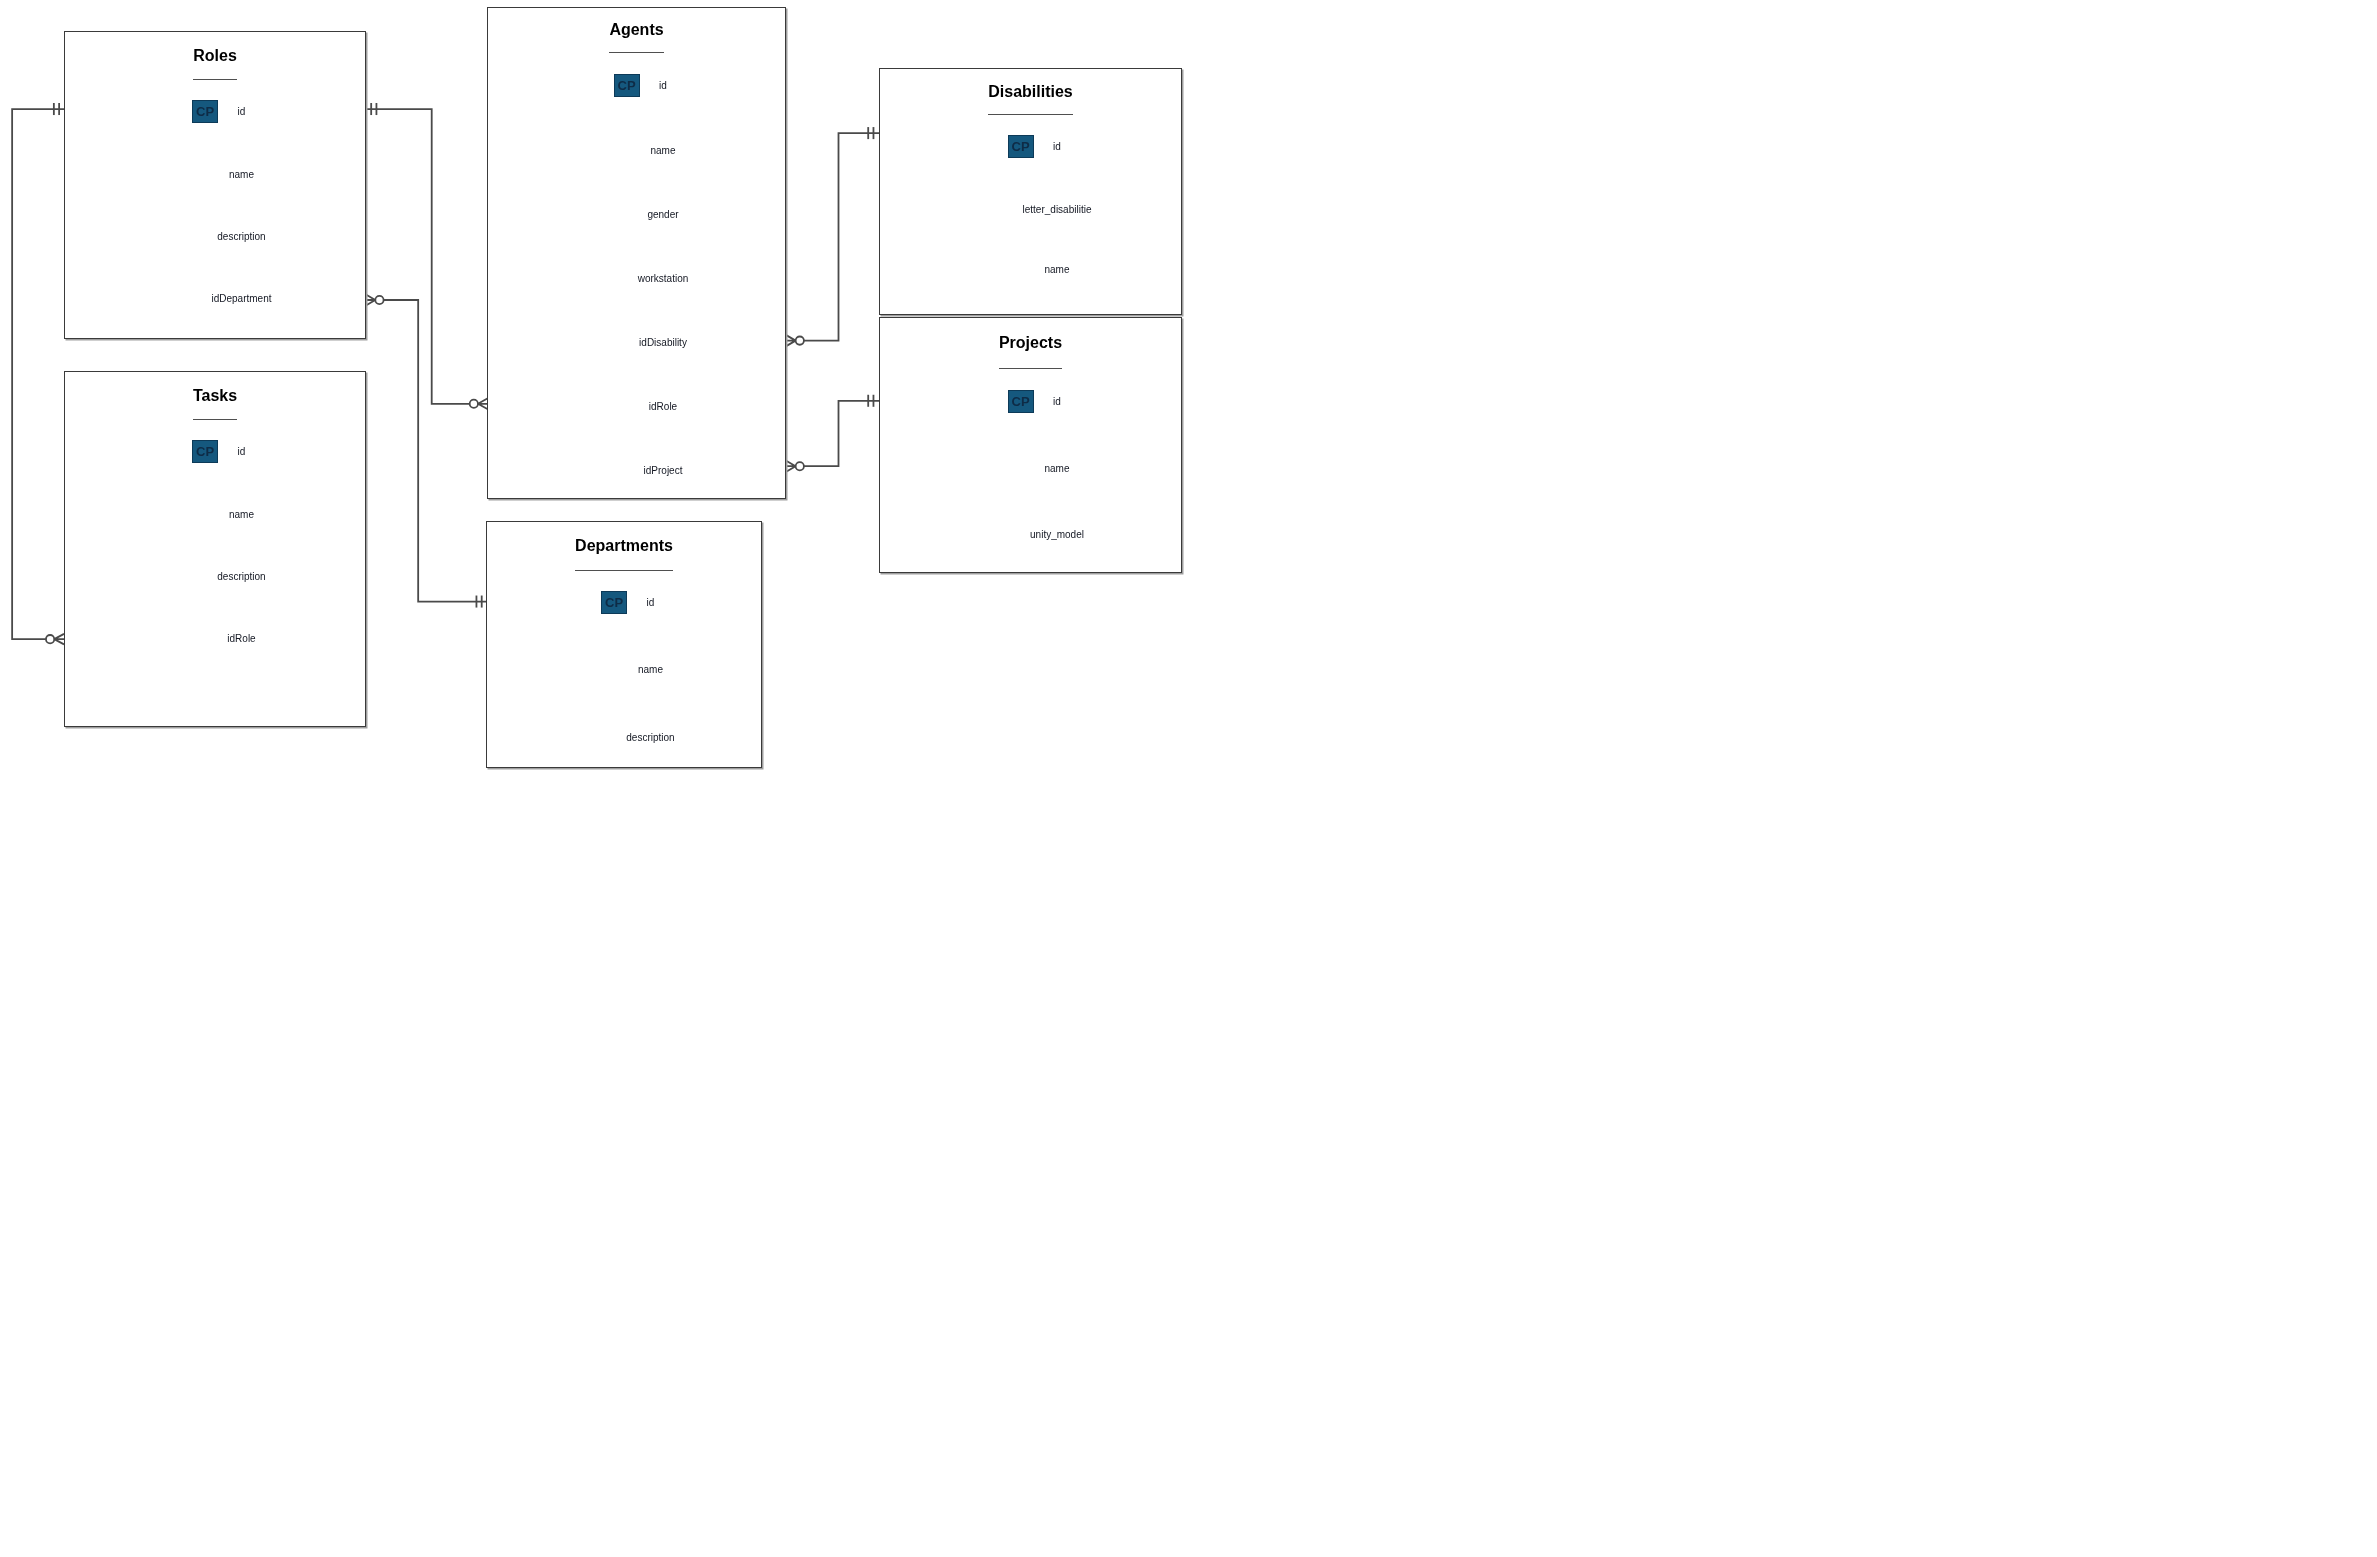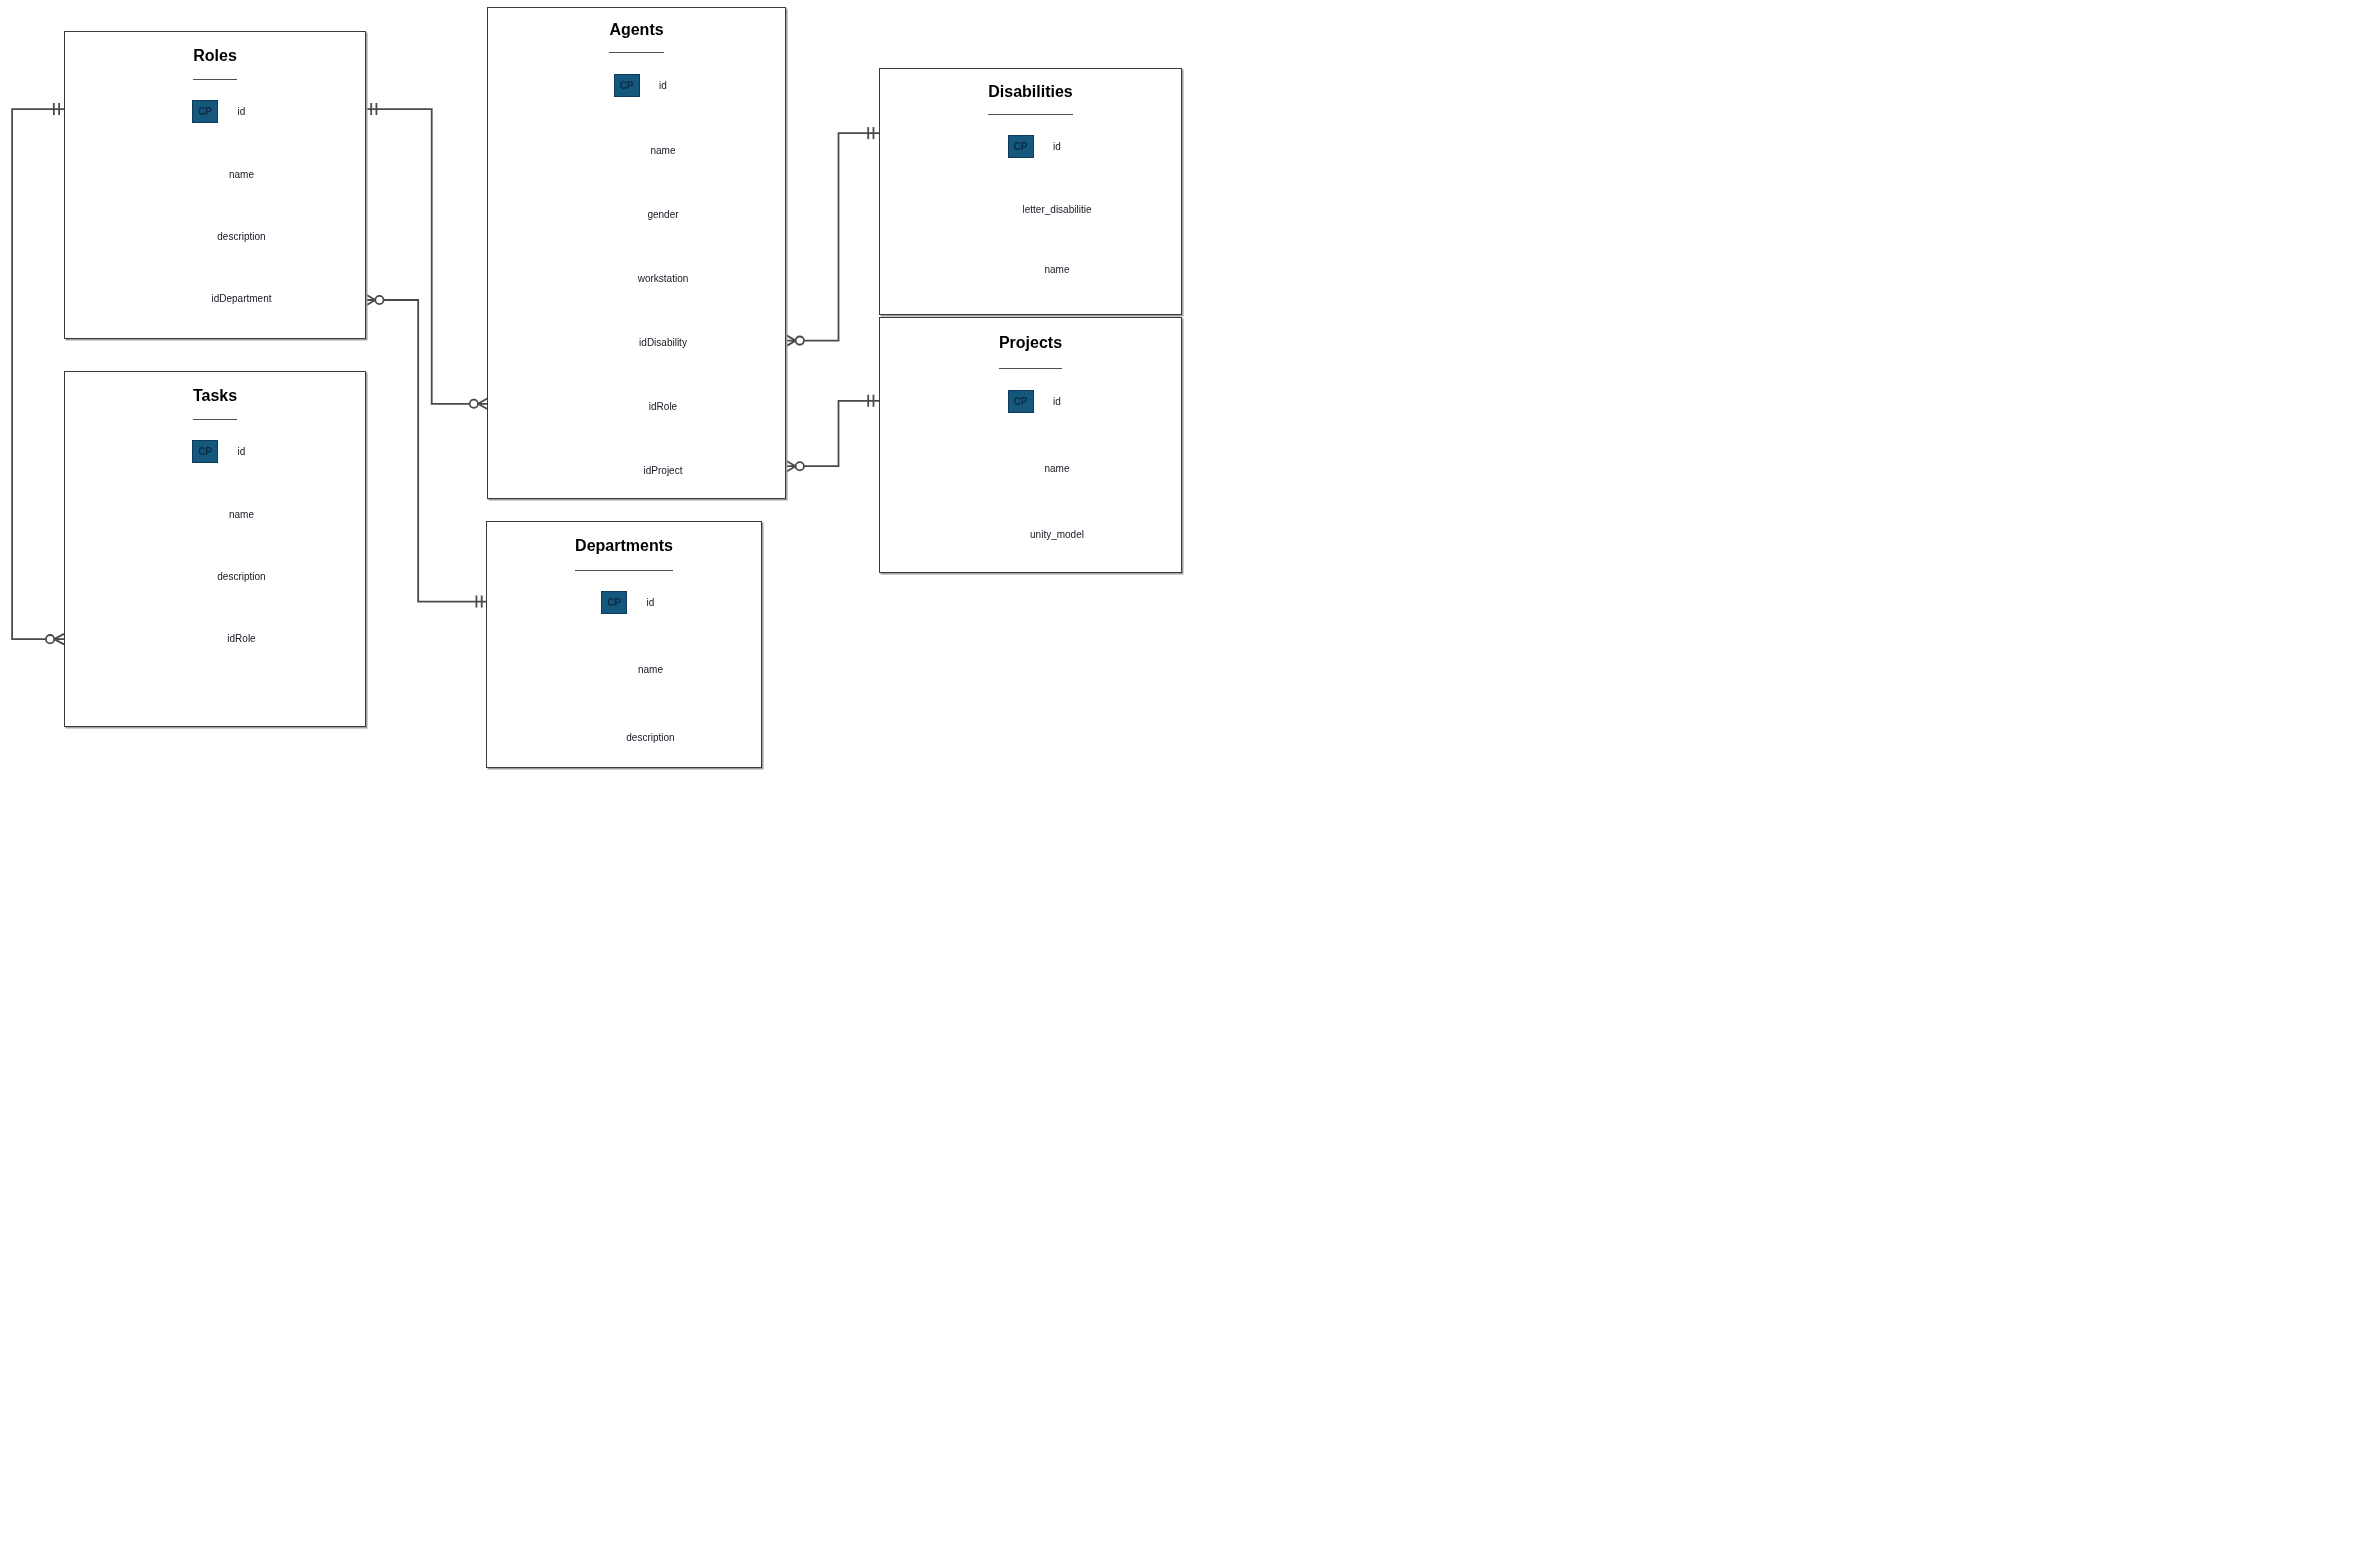--- a/index.html
+++ b/index.html
@@ -32,21 +32,21 @@
     display:flex;
     align-items:center;
     padding-left:7.5px;
     flex:0 0 auto;
   }
   .cp{
     width:24px;height:21px;
     background:#15587e;
     border:0.8px solid #0d3a58;
     color:#0e2b46;
-    font-size:10px;font-weight:600;
+    font-size:13px;font-weight:600;
     display:flex;align-items:center;justify-content:center;
     flex:0 0 auto;
   }
   .pkrow .fname{margin-left:19.5px;}
   .fname{font-size:10px;color:#131722;white-space:nowrap;}
   .dash{border-top:1.5px dashed #9cb6cb;margin:0 7.5px;height:0;flex:0 0 auto;}
   .frow{
     height:var(--rowH);
     display:flex;align-items:center;
     padding-left:53px;

